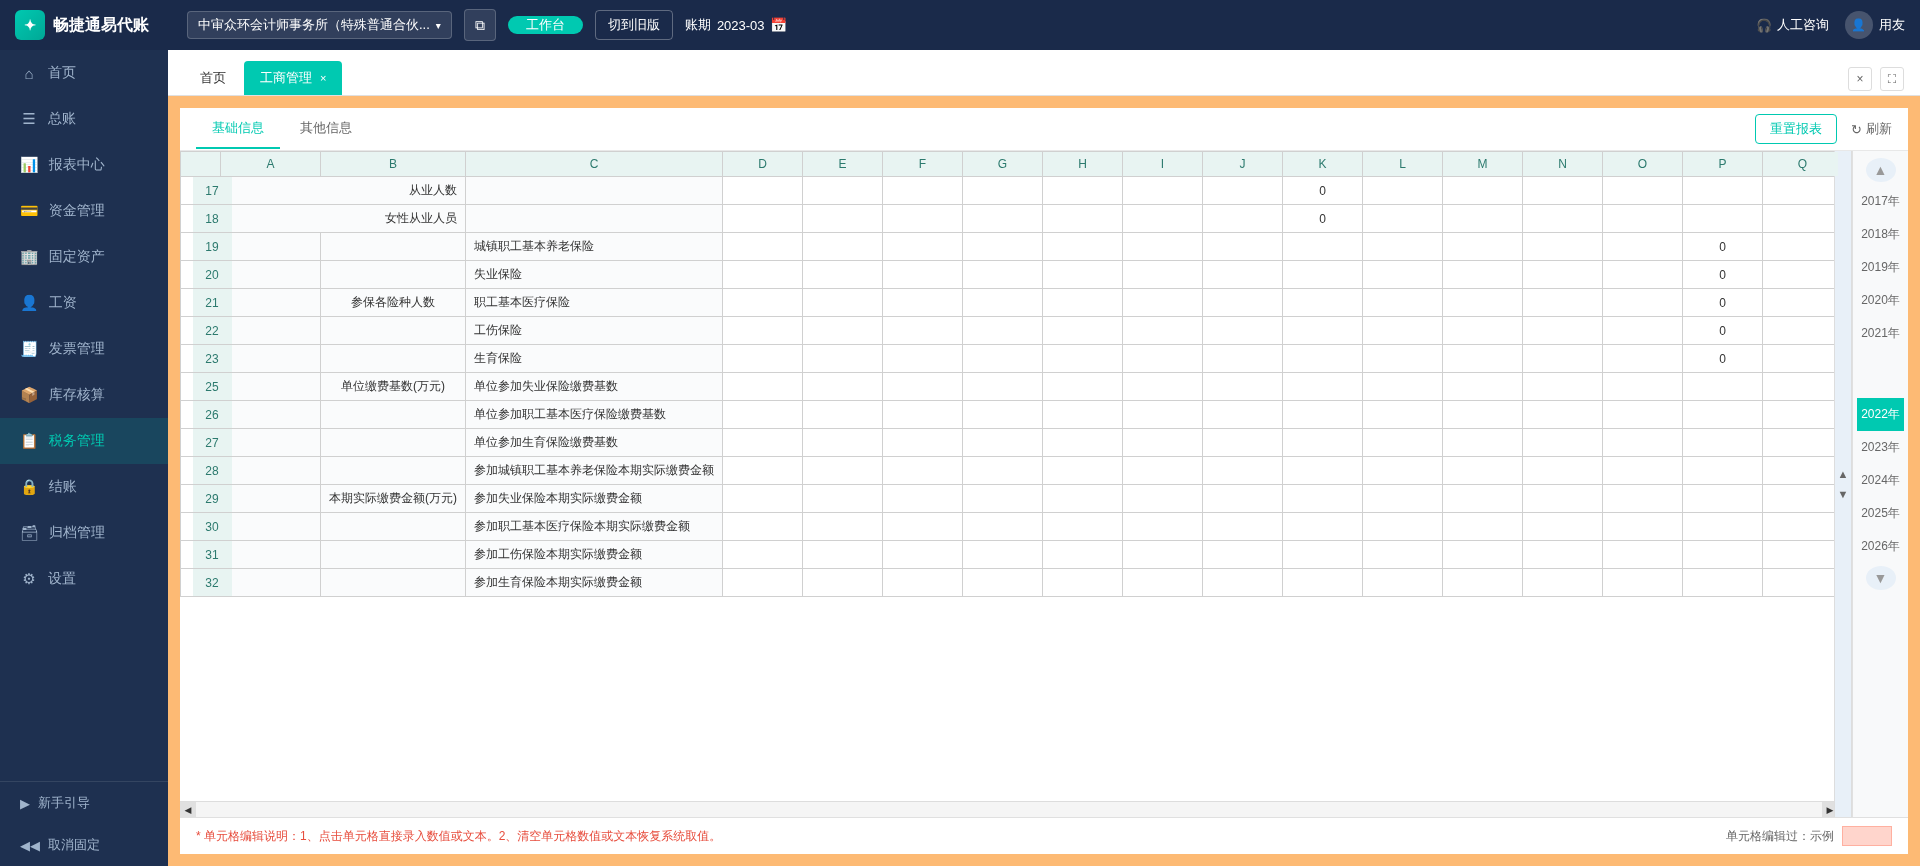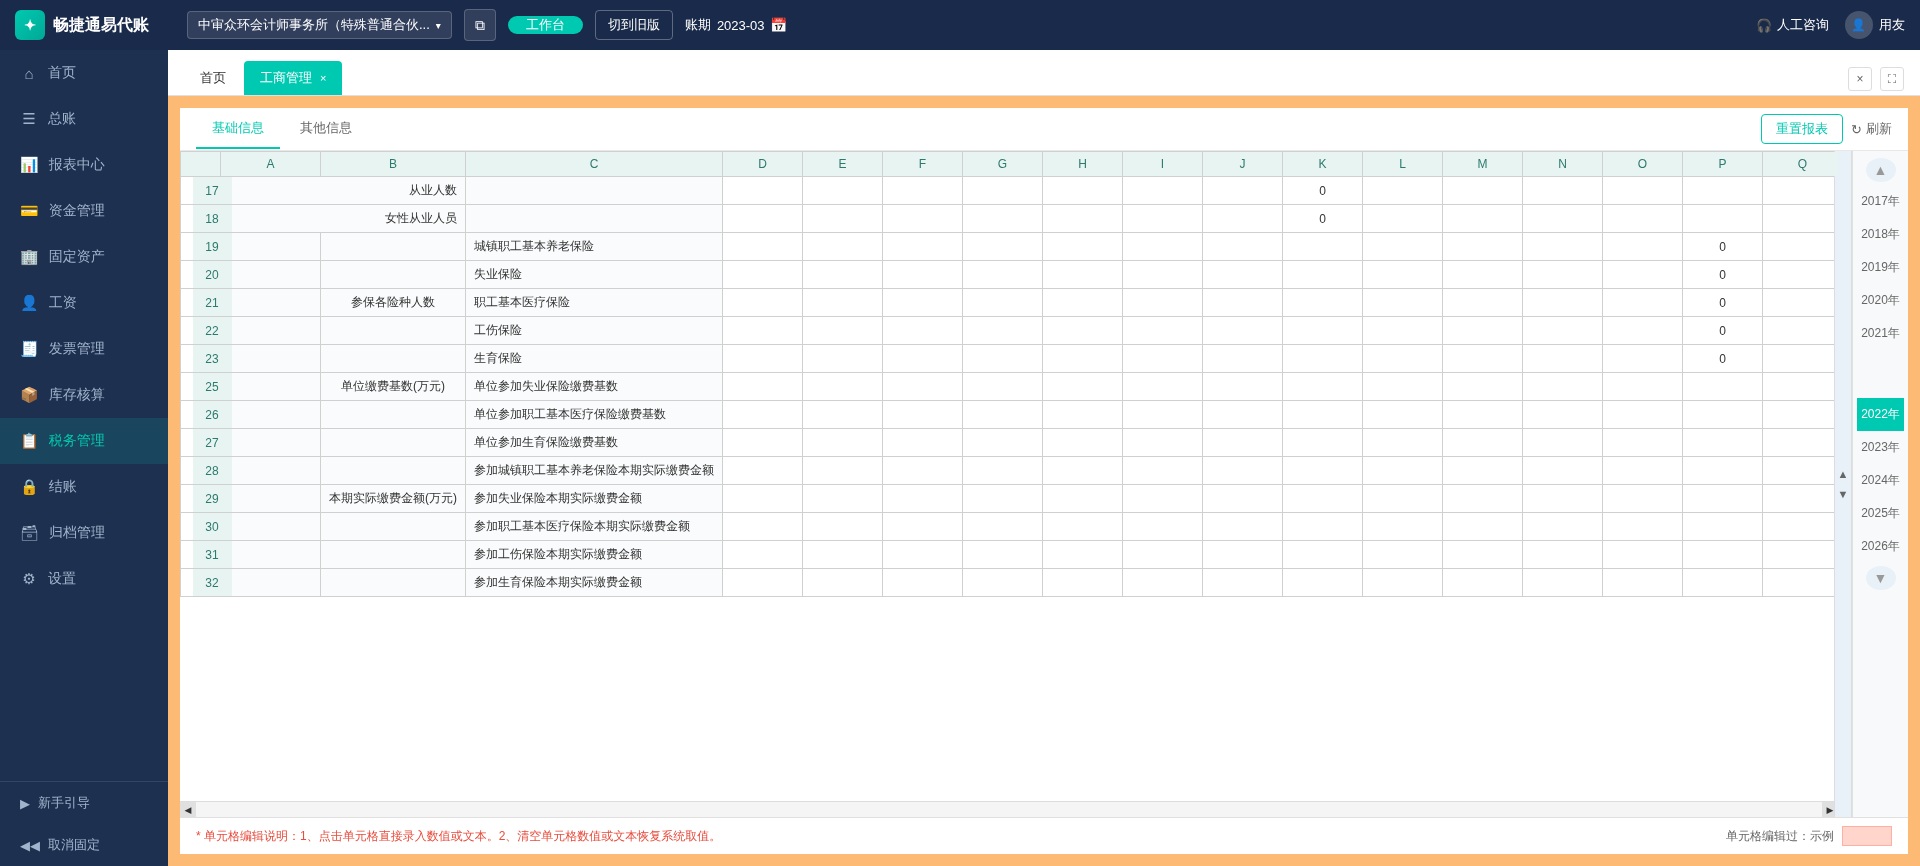--- a/index.html
+++ b/index.html
@@ -216,21 +216,21 @@
       border-bottom: 2px solid transparent;
       margin-right: 4px;
     }
     .sub-tab.active {
       color: #00c9b1;
       border-bottom-color: #00c9b1;
       font-weight: 500;
     }
     .sub-tab-actions {
       margin-left: auto;
-      display: flex; gap: 8px; align-items: center; padding: 6px 0;
+      display: flex; gap: 14px; align-items: center; padding: 6px 0;
     }
     .reset-btn {
       border: 1px solid #00c9b1;
       color: #00c9b1;
       background: #fff;
       border-radius: 4px;
       padding: 5px 14px;
       font-size: 13px;
       cursor: pointer;
       font-family: inherit;

